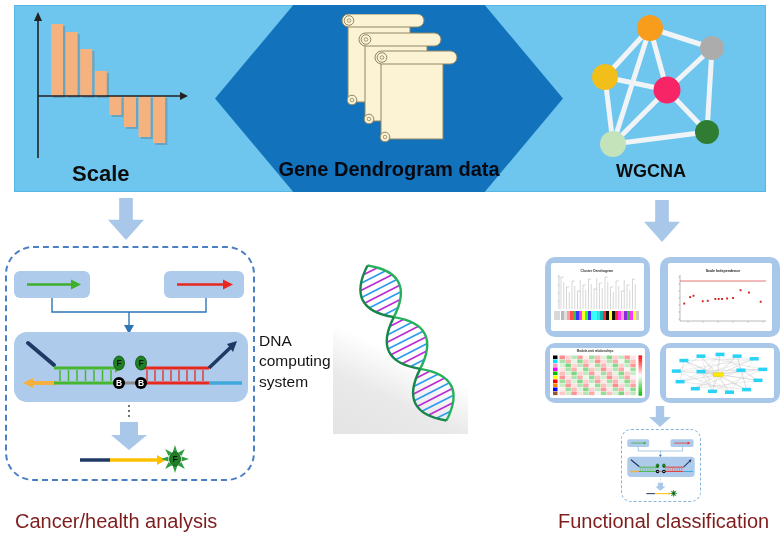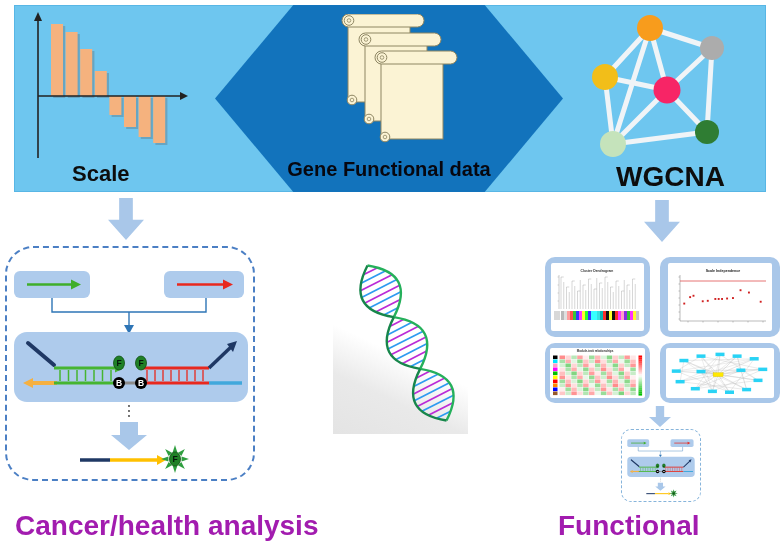--- a/index.html
+++ b/index.html
@@ -8,21 +8,21 @@
   .abs{position:absolute;}
   .banner{left:14px;top:5px;width:752px;height:187px;background:#6EC6EF;border:1px solid #58B6E5;box-sizing:border-box;}
   .hexagon{left:215px;top:5px;width:348px;height:187px;background:#1273BC;
            clip-path:polygon(0% 50%,22.5% 0%,77.5% 0%,100% 50%,77.5% 100%,22.5% 100%);}
   .degs-svg{left:20px;top:8px;width:180px;height:155px;}
   .scrolls-svg{left:330px;top:14px;width:145px;height:145px;}
   .net-svg{left:585px;top:10px;width:150px;height:150px;}
   .label{position:absolute;color:#0d0d0d;}
   .degs-label{left:72px;top:161px;font-size:22px;font-weight:700;}
   .center-label{left:215px;top:158px;width:348px;text-align:center;font-size:20px;font-weight:700;color:#07070f;}
-  .wgcna-label{left:616px;top:161px;font-size:28px;font-weight:700;}
+  .wgcna-label{left:616px;top:161px;font-size:18px;font-weight:700;}
   .block-arrow{position:absolute;background:#A9C7E9;
      clip-path:polygon(31% 0,69% 0,69% 52%,100% 52%,50% 100%,0 52%,31% 52%);}
   .arrow-left{left:108px;top:198px;width:36px;height:42px;}
   .arrow-right{left:644px;top:200px;width:36px;height:42px;}
   .arrow-small{left:649px;top:406px;width:22px;height:21px;}
   .dashed-box{left:5px;top:246px;width:250px;height:235px;border:2px dashed #4B7FC4;border-radius:28px;box-sizing:border-box;}
   .diagram-svg{left:5px;top:246px;width:252px;height:236px;}
   .dna-label{left:259px;top:331px;width:88px;font-size:15.5px;color:#141414;line-height:1.32;font-weight:400;}
   .helix-shadow{left:333px;top:252px;width:135px;height:182px;
      background:linear-gradient(205deg,rgba(0,0,0,0) 55%,rgba(120,120,120,.16) 75%,rgba(150,150,150,.26) 100%);}
@@ -33,21 +33,21 @@
   .t1 .thumb-inner{left:6px;top:6px;width:93px;height:68px;}
   .t2{left:660px;top:257px;width:120px;height:80px;}
   .t2 .thumb-inner{left:8px;top:6px;width:104px;height:68px;}
   .t3{left:545px;top:343px;width:105px;height:60px;}
   .t3 .thumb-inner{left:5px;top:5px;width:95px;height:50px;}
   .t4{left:660px;top:343px;width:120px;height:60px;}
   .t4 .thumb-inner{left:6px;top:5px;width:108px;height:50px;}
   .thumb-inner svg{width:100%;height:100%;display:block;}
   .mini-box{left:621px;top:429px;width:80px;height:73px;border:1.5px dashed #86B4DB;border-radius:10px;box-sizing:border-box;}
   .mini-svg{left:624px;top:432px;width:74px;height:68px;}
-  .bottom-label{font-size:28px;font-weight:700;color:#a21caf;}
+  .bottom-label{font-size:20px;font-weight:400;color:#7f1d1d;}
   .cancer-label{left:15px;top:510px;}
   .functional-label{left:558px;top:510px;}
 </style>
 </head>
 <body>
 
 <div class="page">
   <div class="abs banner"></div>
 
   <svg class="abs degs-svg" id="degs-svg" viewBox="0 0 180 155">
@@ -94,21 +94,21 @@
       </g>
       <g transform="translate(41,37)">
         <rect x="10" y="8" width="62" height="80" fill="#FBF3D4" stroke="#8E8663" stroke-width="1"></rect>
         <rect x="4" y="0" width="82" height="13" rx="6.5" fill="#FBF3D4" stroke="#8E8663" stroke-width="1"></rect>
         <circle cx="11" cy="6.5" r="4.8" fill="#FBF3D4" stroke="#8E8663" stroke-width="1"></circle>
         <circle cx="11" cy="6.5" r="1.8" fill="none" stroke="#8E8663" stroke-width="0.8"></circle>
         <circle cx="14" cy="86" r="4.8" fill="#FBF3D4" stroke="#8E8663" stroke-width="1"></circle>
         <circle cx="14" cy="86" r="1.8" fill="none" stroke="#8E8663" stroke-width="0.8"></circle>
       </g>
     </svg>
-  <div class="label center-label">Gene Functional data</div>
+  <div class="label center-label">Gene Dendrogram data</div>
 
   <svg class="abs net-svg" id="net-svg" viewBox="0 0 150 150">
       <line x1="65" y1="18" x2="127" y2="38" stroke="#F0F4F7" stroke-width="5" stroke-linecap="round"></line>
       <line x1="65" y1="18" x2="20" y2="67" stroke="#F0F4F7" stroke-width="5" stroke-linecap="round"></line>
       <line x1="65" y1="18" x2="82" y2="80" stroke="#F0F4F7" stroke-width="5" stroke-linecap="round"></line>
       <line x1="65" y1="18" x2="28" y2="134" stroke="#F0F4F7" stroke-width="5" stroke-linecap="round"></line>
       <line x1="20" y1="67" x2="82" y2="80" stroke="#F0F4F7" stroke-width="5" stroke-linecap="round"></line>
       <line x1="20" y1="67" x2="28" y2="134" stroke="#F0F4F7" stroke-width="5" stroke-linecap="round"></line>
       <line x1="127" y1="38" x2="82" y2="80" stroke="#F0F4F7" stroke-width="5" stroke-linecap="round"></line>
       <line x1="82" y1="80" x2="28" y2="134" stroke="#F0F4F7" stroke-width="5" stroke-linecap="round"></line>
@@ -185,20 +185,21 @@
       <polygon points="179.89949493661166,222.89949493661166 176.34691526155214,215.95240015287166 172.95240015287166,219.34691526155214" fill="#2E9E3E"></polygon>
       <polygon points="170,227 172.40028465218816,219.57560898993165 167.59971534781184,219.57560898993165" fill="#2E9E3E"></polygon>
       <polygon points="160.10050506338834,222.89949493661166 167.04759984712834,219.34691526155214 163.65308473844786,215.95240015287166" fill="#2E9E3E"></polygon>
       <polygon points="156,213 163.42439101006835,215.40028465218816 163.42439101006835,210.59971534781184" fill="#2E9E3E"></polygon>
       <polygon points="160.10050506338834,203.10050506338834 163.65308473844786,210.04759984712834 167.04759984712834,206.65308473844786" fill="#2E9E3E"></polygon>
       <polygon points="170,199 167.59971534781184,206.42439101006835 172.40028465218816,206.42439101006835" fill="#2E9E3E"></polygon>
       <polygon points="179.89949493661166,203.10050506338834 172.95240015287166,206.65308473844786 176.34691526155214,210.04759984712834" fill="#2E9E3E"></polygon>
       <ellipse cx="170" cy="213" rx="5.5" ry="7" fill="#1F8026" stroke="#0F4F12" stroke-width="0.8"></ellipse>
       <text x="170" y="216" font-size="8.5" fill="#04170a" font-weight="700" text-anchor="middle" font-family="Liberation Sans, sans-serif">F</text>
     </svg>
+  <div class="label dna-label">DNA computing system</div>
 
   <div class="abs helix-shadow"></div>
   <svg class="abs helix-svg" id="helix-svg" viewBox="0 0 140 190">
       <g transform="translate(72,95) rotate(-27)">
         <line x1="-7.901234567901234" y1="-80.55555555555556" x2="7.901234567901234" y2="-80.55555555555556" stroke="#BB2BD6" stroke-width="1.7" stroke-linecap="butt"></line>
         <line x1="-13.827160493827162" y1="-74.11111111111111" x2="13.827160493827162" y2="-74.11111111111111" stroke="#2D9BF0" stroke-width="1.7" stroke-linecap="butt"></line>
         <line x1="-17.77777777777778" y1="-67.66666666666667" x2="17.77777777777778" y2="-67.66666666666667" stroke="#BB2BD6" stroke-width="1.7" stroke-linecap="butt"></line>
         <line x1="-19.75308641975309" y1="-61.22222222222223" x2="19.75308641975309" y2="-61.22222222222223" stroke="#2D9BF0" stroke-width="1.7" stroke-linecap="butt"></line>
         <line x1="-19.753086419753085" y1="-54.77777777777778" x2="19.753086419753085" y2="-54.77777777777778" stroke="#BB2BD6" stroke-width="1.7" stroke-linecap="butt"></line>
         <line x1="-17.77777777777778" y1="-48.333333333333336" x2="17.77777777777778" y2="-48.333333333333336" stroke="#2D9BF0" stroke-width="1.7" stroke-linecap="butt"></line>

